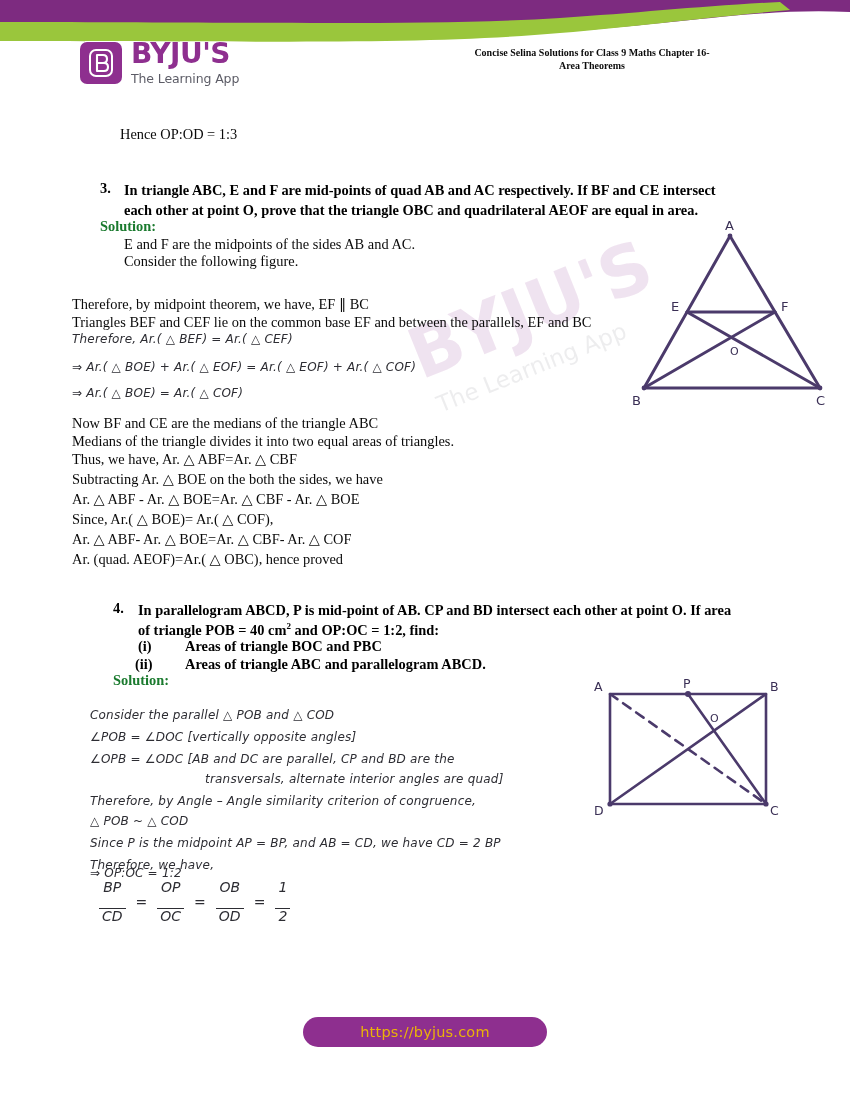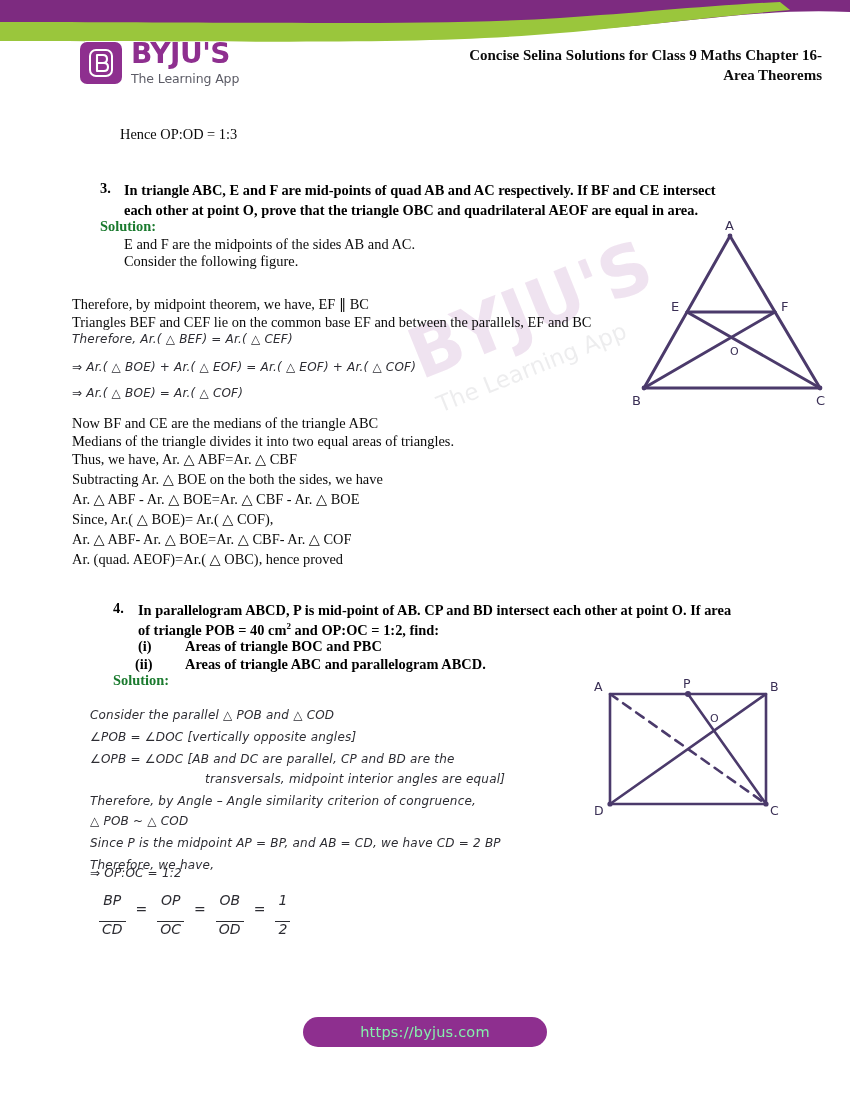--- a/index.html
+++ b/index.html
@@ -67,24 +67,24 @@
     line-height: 1;
     margin-top: 5px;
     letter-spacing: -0.1px;
   }
 
   .header-title {
     position: absolute;
     right: 28px;
     top: 46px;
     width: 460px;
-    text-align: right;
-    font-family: "Liberation Serif", serif;
-    font-weight: bold;
-    font-size: 15px;
+    text-align: center;
+    font-family: "Liberation Serif", serif;
+    font-weight: bold;
+    font-size: 10px;
     line-height: 1.32;
     color: #0c0c0c;
   }
 
   
   .page {
     position: absolute;
     top: 0; left: 0;
     width: 850px;
     height: 1100px;
@@ -142,21 +142,21 @@
     font-size: 14px;
     color: #2d2d33;
   }
   .frac {
     display: inline-flex;
     flex-direction: column;
     align-items: center;
     margin: 0 7px;
     line-height: 1.12;
   }
-  .frac .num { padding: 0 3px; margin-top: 13px; }
+  .frac .num { padding: 0 3px; }
   .frac .den { padding: 0 3px; border-top: 1.4px solid #2d2d33; margin-top: 12px; }
   .eqs { margin: 0 3px; }
 
   
   .fig {
     position: absolute;
   }
 
   
   .watermark {
@@ -193,21 +193,21 @@
     height: 30px;
     background: #8e2f8f;
     border-radius: 16px;
     display: flex;
     align-items: center;
     justify-content: center;
   }
   .footer-btn span {
     font-family: "DejaVu Sans", sans-serif;
     font-size: 14.5px;
-    color: #86efac;
+    color: #eab308;
     letter-spacing: 0.2px;
   }
 </style>
 </head>
 <body>
 
 <div class="header-bands">
   <svg width="850" height="46" viewBox="0 0 850 46" xmlns="http://www.w3.org/2000/svg">
     <path d="M0,0 L850,0 L850,12 C760,8 700,22 560,32 C420,42 230,38 0,38 Z" fill="#7d2b80"></path>
     <path d="M0,22 C260,22 430,26 560,18 C640,13 700,6 780,2 L790,10 C700,18 640,26 560,33 C430,45 260,41 0,41 Z" fill="#9ac63c"></path>
@@ -308,21 +308,21 @@
   <div class="qbody" style="left:138px; top:636px;">(i)</div>
   <div class="qbody" style="left:185px; top:636px;">Areas of triangle BOC and PBC</div>
   <div class="qbody" style="left:135px; top:654px;">(ii)</div>
   <div class="qbody" style="left:185px; top:654px;">Areas of triangle ABC and parallelogram ABCD.</div>
 
   <div class="solution-label" style="position:absolute; left:113px; top:672px;">Solution:</div>
 
   <div class="mth" style="left:90px; top:708px;">Consider the parallel  △ POB and  △ COD</div>
   <div class="mth" style="left:90px; top:730px;">∠POB = ∠DOC   [vertically opposite angles]</div>
   <div class="mth" style="left:90px; top:752px;">∠OPB = ∠ODC   [AB and DC are parallel, CP and BD are the</div>
-  <div class="mth" style="left:205px; top:772px;">transversals, midpoint interior angles are equal]</div>
+  <div class="mth" style="left:205px; top:772px;">transversals, alternate interior angles are quad]</div>
   <div class="mth" style="left:90px; top:794px;">Therefore, by Angle – Angle similarity criterion of congruence,</div>
   <div class="mth" style="left:90px; top:814px;">△ POB ~ △ COD</div>
   <div class="mth" style="left:90px; top:836px;">Since P is the midpoint AP = BP, and AB = CD, we have CD = 2 BP</div>
   <div class="mth" style="left:90px; top:858px;">Therefore, we have,</div>
 
   <div class="frac-row" style="left:92px; top:880px;">
     <span class="frac">
       <span class="num">BP</span>
       <span class="den">CD</span>
     </span>

